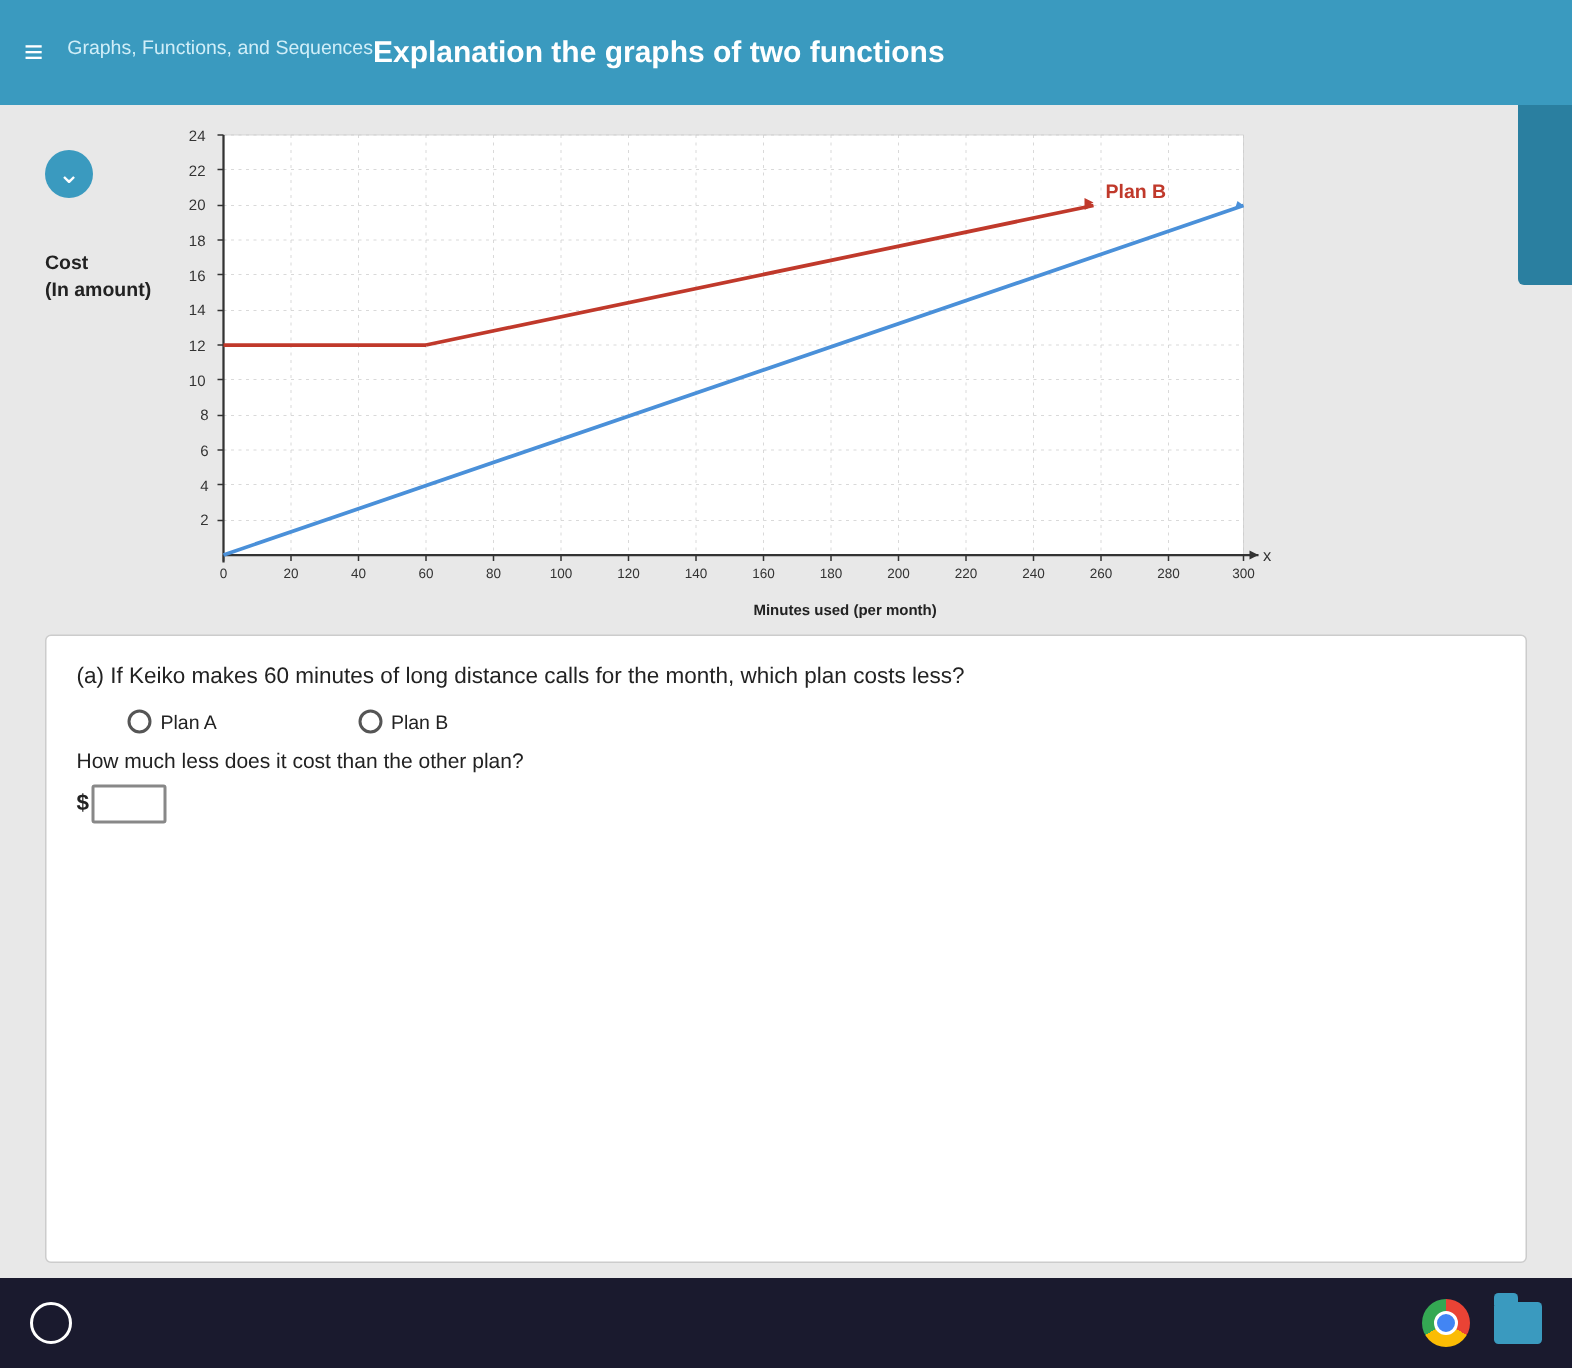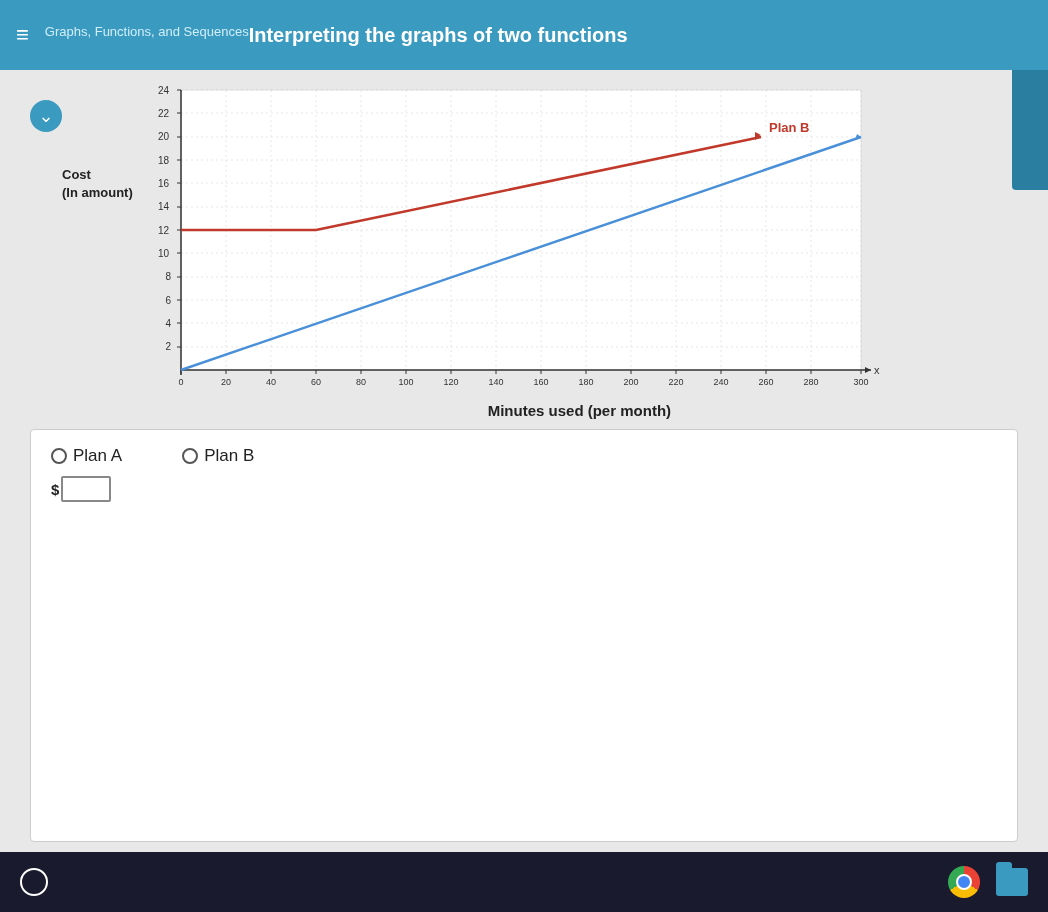--- a/index.html
+++ b/index.html
@@ -81,21 +81,20 @@
       justify-content: center;
     }
 
     .y-axis-label {
       font-size: 13px;
       font-weight: bold;
       color: #222;
       margin-top: 30px;
       line-height: 1.4;
       white-space: nowrap;
-      margin-left: 32px;
     }
 
     
     .chart-container {
       position: relative;
       flex: 1;
     }
 
     .chart-svg {
       display: block;
@@ -130,24 +129,25 @@
 
     .radio-options {
       display: flex;
       gap: 60px;
       margin-bottom: 10px;
       align-items: center;
     }
 
     .radio-option {
       display: flex;
-      align-items: center;
+      align-items: flex-end;
       gap: 6px;
-      font-size: 17px;
+      font-size: 13px;
       cursor: pointer;
+      margin-left: 34px;
     }
 
     .radio-circle {
       width: 16px;
       height: 16px;
       border: 2px solid #555;
       border-radius: 50%;
       display: inline-block;
     }
 
@@ -307,21 +307,21 @@
       border-radius: 0 0 0 4px;
     }
   </style>
 </head>
 <body>
 
 <div class="top-bar">
   <span class="menu-icon">≡</span>
   <div class="title-area">
     <span class="subtitle">Graphs, Functions, and Sequences</span>
-    <span class="main-title">Interpreting the graphs of two functions</span>
+    <span class="main-title">Explanation the graphs of two functions</span>
   </div>
 </div>
 
 <div class="side-panel"></div>
 
 <div class="main-content">
 
   <div class="graph-section">
 
     <div class="graph-left">
@@ -443,37 +443,39 @@
         <line x1="175" y1="150" x2="620" y2="57" stroke="#c0392b" stroke-width="2.5"></line>
 
         <polygon points="620,57 614,60 616,54" fill="#c0392b"></polygon>
 
         <text x="628" y="52" font-size="13" fill="#c0392b" font-weight="bold">Plan B</text>
 
         <polygon points="620,55 614,52 614,58" fill="#c0392b"></polygon>
 
       </svg>
 
-      <div style="text-align:center; font-size:15px; font-weight:bold; color:#222; margin-top:2px;">Minutes used (per month)</div>
+      <div style="text-align:center; font-size:10px; font-weight:bold; color:#222; margin-top:2px;">Minutes used (per month)</div>
     </div>
   </div>
 
   <div class="questions-section">
 
     <div class="question-block">
+      <div class="question-text">(a)  If Keiko makes 60 minutes of long distance calls for the month, which plan costs less?</div>
       <div class="radio-options">
         <label class="radio-option">
           <span class="radio-circle"></span>
           <span>Plan A</span>
         </label>
         <label class="radio-option">
           <span class="radio-circle"></span>
           <span>Plan B</span>
         </label>
       </div>
+      <div class="sub-question">How much less does it cost than the other plan?</div>
       <div class="dollar-input-container">
         <span class="dollar-sign">$</span>
         <input class="text-input" type="text" style="">
       </div>
     </div>
 
 
   </div>
 
 </div>

